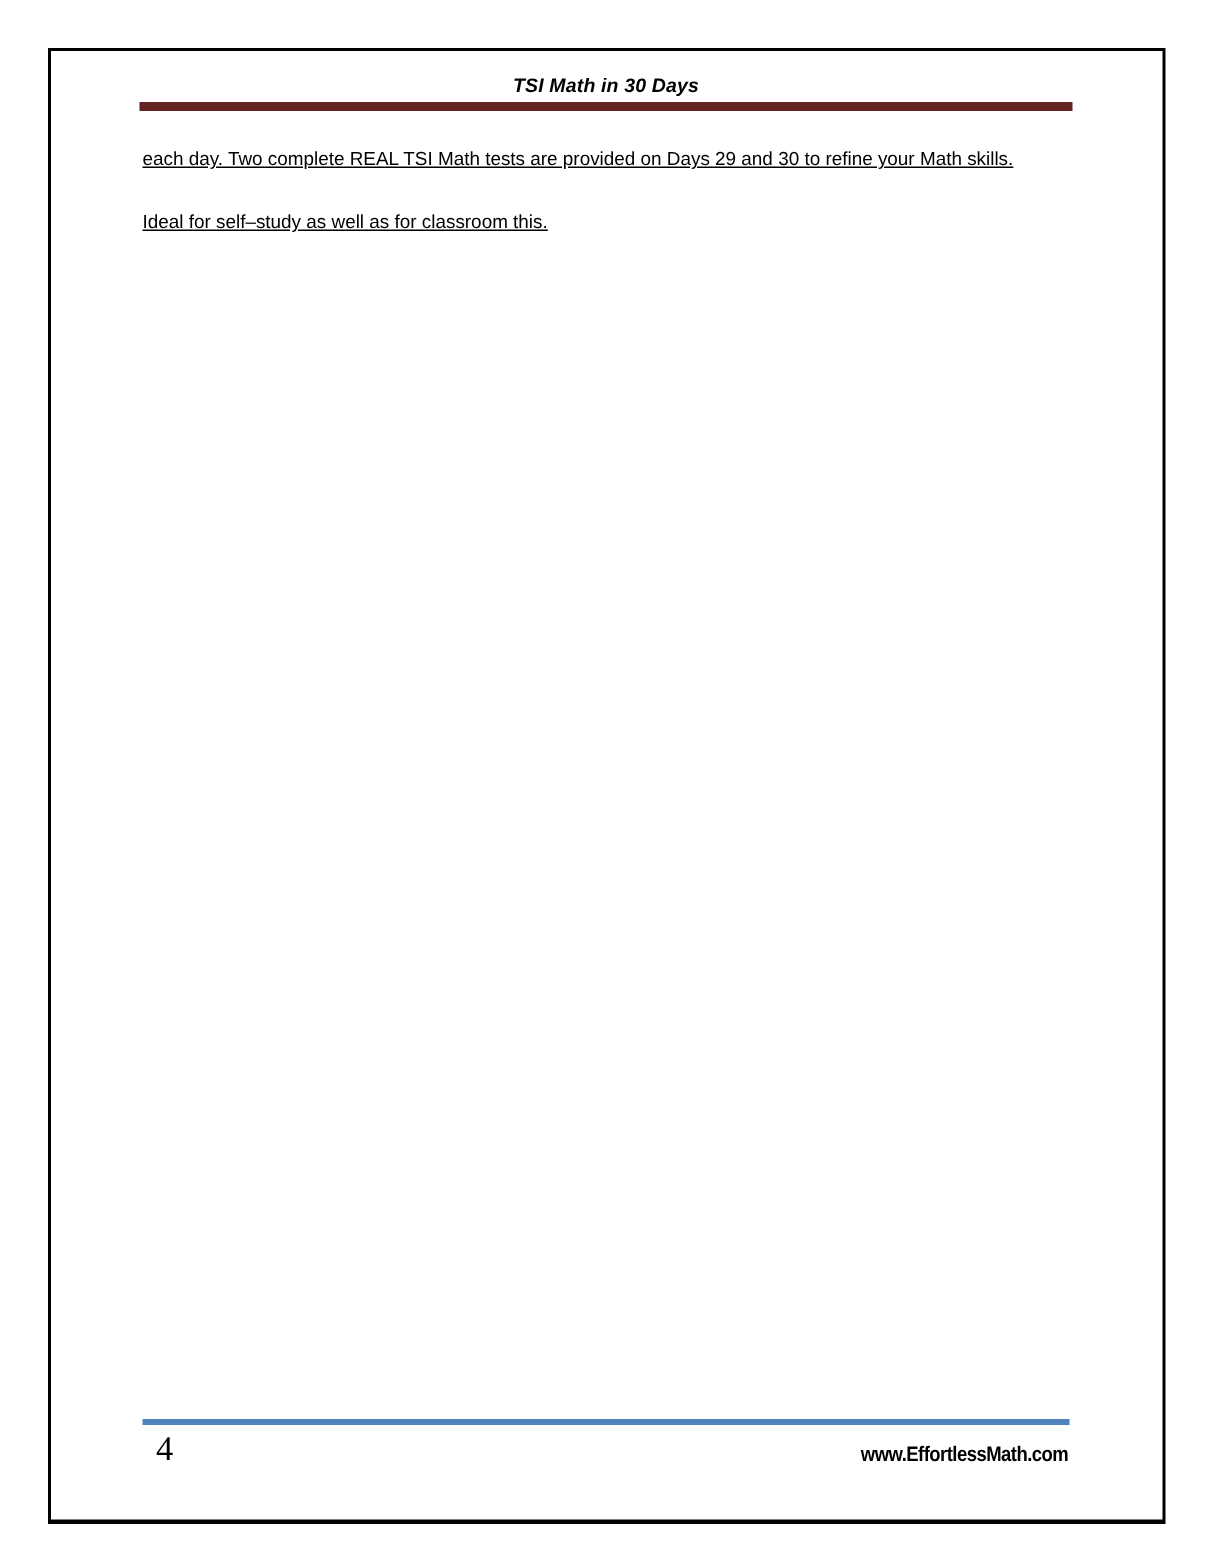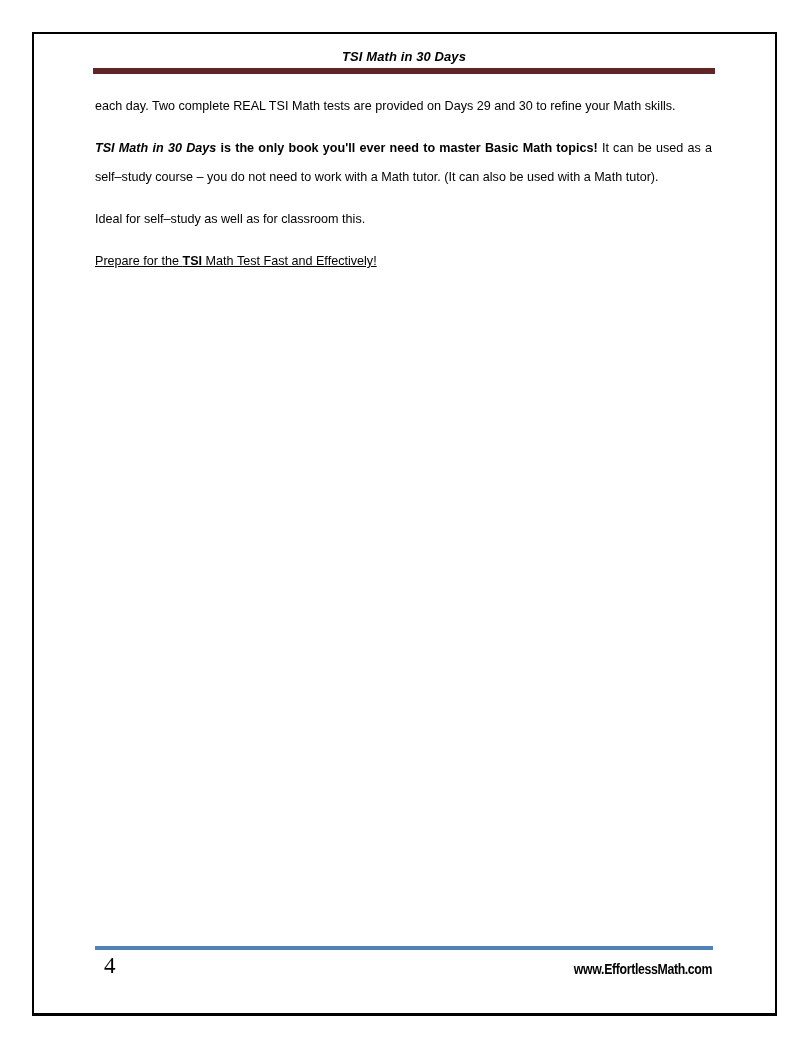--- a/index.html
+++ b/index.html
@@ -4,40 +4,38 @@
   <style>
     html, body { margin: 0; padding: 0; background: #ffffff; }
     body { width: 808px; height: 1045px; position: relative; overflow: hidden;
            font-family: "Liberation Sans", sans-serif; color: #000; }
     .page-frame { position: absolute; left: 32px; top: 32px; width: 741px; height: 979px;
                   border: 2px solid #000; border-right-width: 2px; border-bottom-width: 3px; box-sizing: content-box; }
     .header-title { position: absolute; left: 0; width: 808px; top: 49px; text-align: center;
                     font-size: 13px; font-weight: bold; font-style: italic; letter-spacing: 0.1px; }
     .header-bar { position: absolute; left: 93px; top: 68px; width: 622px; height: 6px; background: #632523; }
     .content { position: absolute; left: 95px; top: 92px; width: 617px; font-size: 12.6px; }
-    .content p { margin: 0 0 13px 0; line-height: 29px; text-align: justify; }
+    .content p { margin: 0 0 13px 0; line-height: 29px; text-align: justify; text-decoration: underline; }
     .content p.single { line-height: 29px; }
     .italic { font-style: italic; }
     .bold { font-weight: bold; }
     .underline { text-decoration: underline; }
     .footer-bar { position: absolute; left: 95px; top: 946px; width: 618px; height: 4px; background: #4f81bd; }
     .page-number { position: absolute; left: 104px; top: 953px; font-family: "Liberation Serif", serif; font-size: 23px; }
     .footer-url { position: absolute; right: 96px; top: 961px; font-size: 14px; font-weight: bold;
                   letter-spacing: -0.4px; transform: scaleX(0.88); transform-origin: right center; }
   </style>
 </head>
 <body>
 
 <div class="page-frame"></div>
 
 <div class="header-title">TSI Math in 30 Days</div>
 <div class="header-bar"></div>
 
 <div class="content">
   <p>each day. Two complete REAL TSI Math tests are provided on Days 29 and 30 to refine your Math skills.</p>
-  <p><span class="bold italic">TSI Math in 30 Days</span><span class="bold"> is the only book you'll ever need to master Basic Math topics!</span><span> It can be used as a self–study course – you do not need to work with a Math tutor. (It can also be used with a Math tutor).</span></p>
   <p class="single">Ideal for self–study as well as for classroom this.</p>
-  <p class="single"><span class="underline"><span>Prepare for the </span><span class="bold">TSI</span><span> Math Test Fast and Effectively!</span></span></p>
 </div>
 
 <div class="footer-bar"></div>
 <div class="page-number">4</div>
 <div class="footer-url">www.EffortlessMath.com</div>
 
 </body></html>

